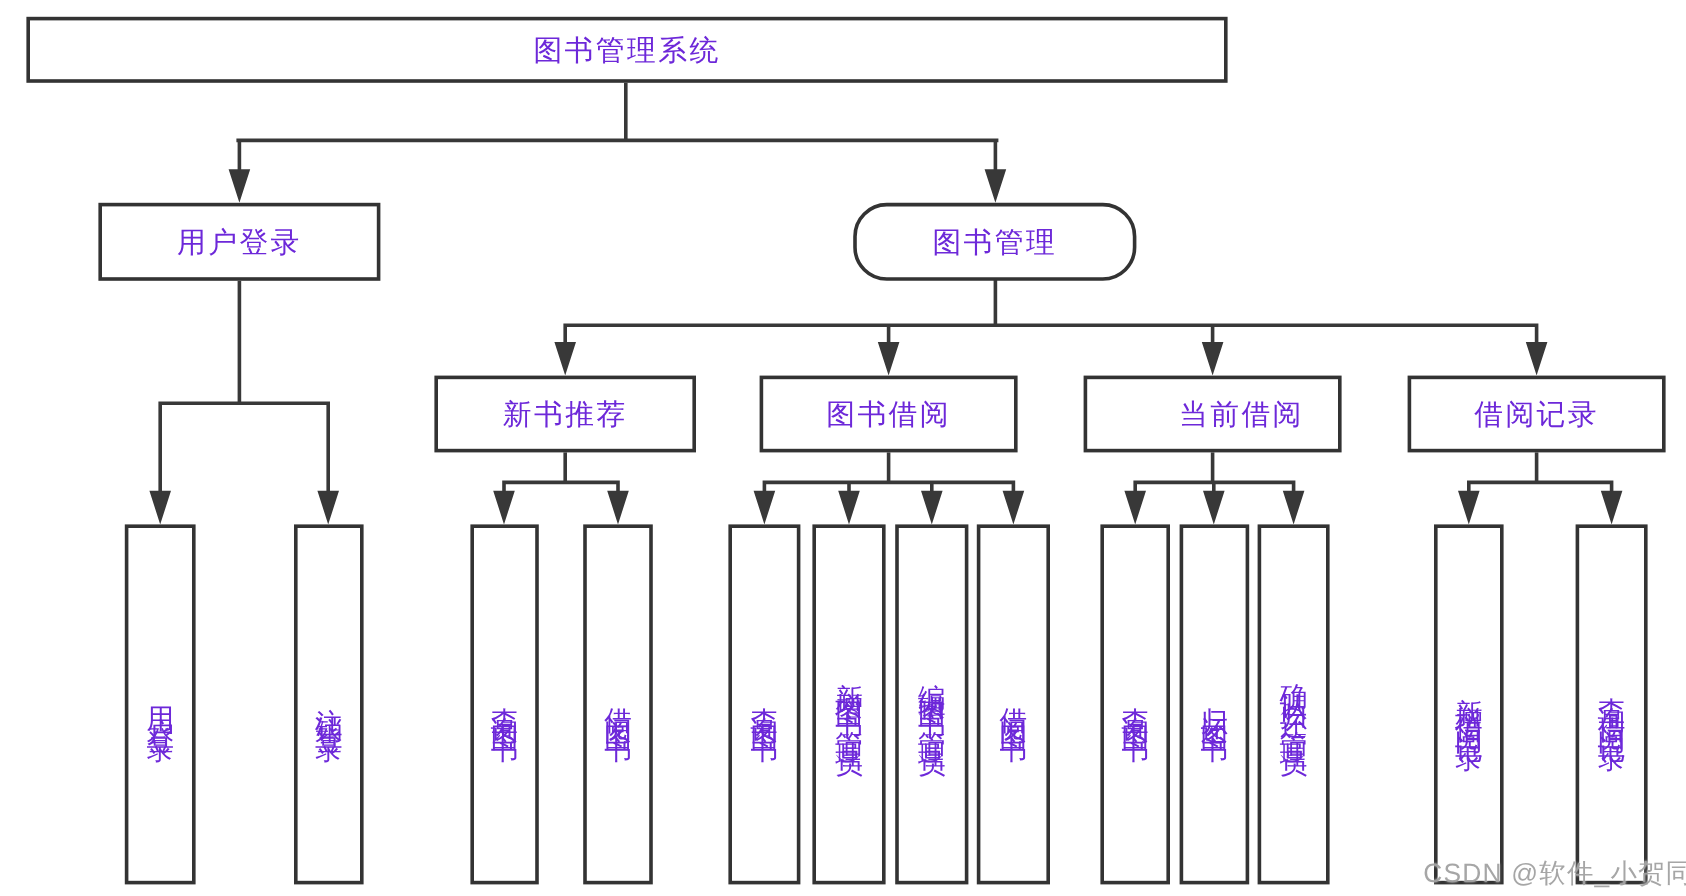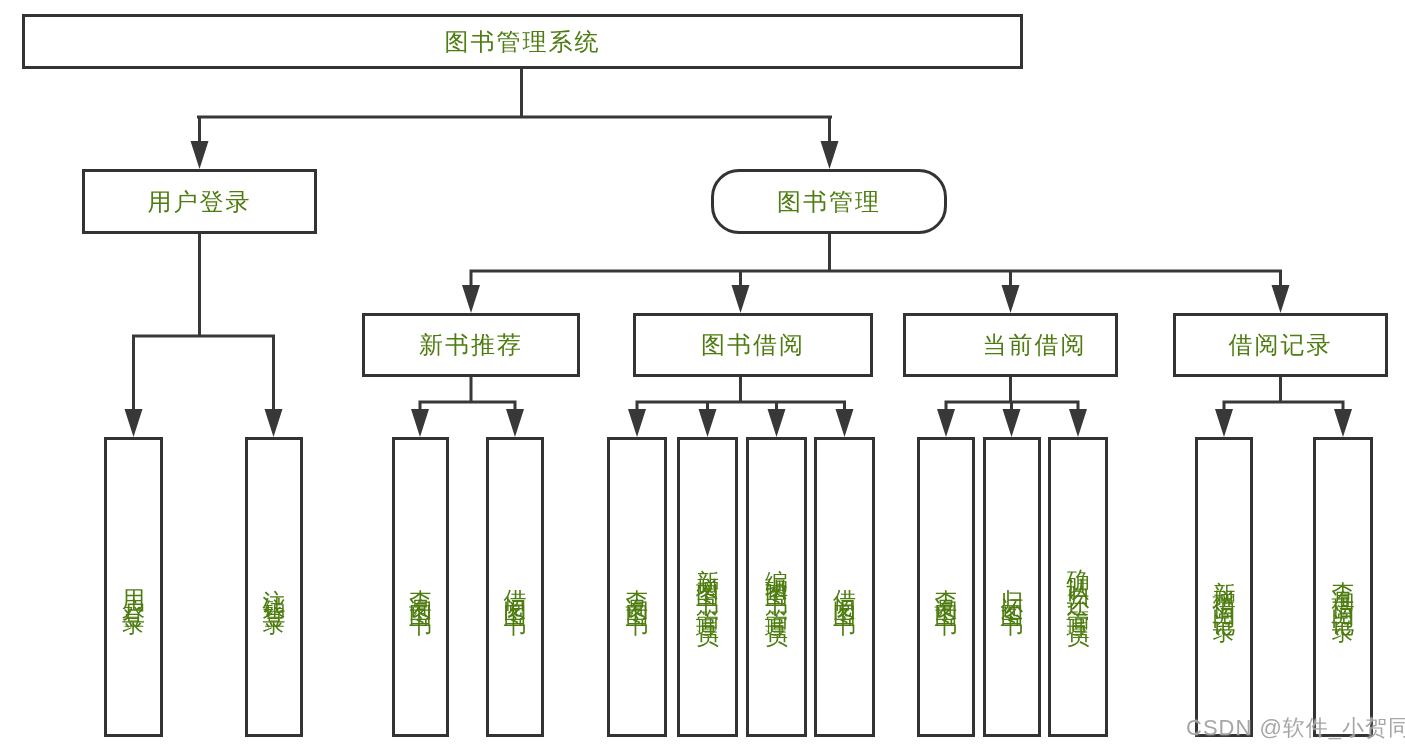--- a/index.html
+++ b/index.html
@@ -22,21 +22,21 @@
     pointer-events: none;
   }
   .node {
     position: absolute;
     box-sizing: border-box;
     border: 3px solid #333333;
     background: #ffffff;
     display: flex;
     align-items: center;
     justify-content: center;
-    color: #4d7c0f;
+    color: #6d28d9;
   }
   .hnode span {
     font-size: 24px;
     letter-spacing: 2px;
     white-space: nowrap;
   }
   .leaf {
     top: 437px;
     height: 300px;
   }
@@ -103,21 +103,21 @@
   <div class="node hnode" style="left:82px; top:169px; width:235px; height:65px;">
     <span>用户登录</span>
   </div>
   <div class="node hnode" style="left:711px; top:169px; width:236px; height:65px;border-radius:28px;">
     <span>图书管理</span>
   </div>
 
   <div class="node hnode" style="left:362px; top:313px; width:218px; height:64px;">
     <span>新书推荐</span>
   </div>
-  <div class="node hnode" style="left:633px; top:313px; width:240px; height:64px;">
+  <div class="node hnode" style="left:633px; top:313px; width:215px; height:64px;">
     <span>图书借阅</span>
   </div>
   <div class="node hnode" style="left:903px; top:313px; width:215px; height:64px;padding-left:48px;">
     <span>当前借阅</span>
   </div>
   <div class="node hnode" style="left:1173px; top:313px; width:215px; height:64px;">
     <span>借阅记录</span>
   </div>
 
   <div class="node leaf" style="left:104px; width:59px;">

